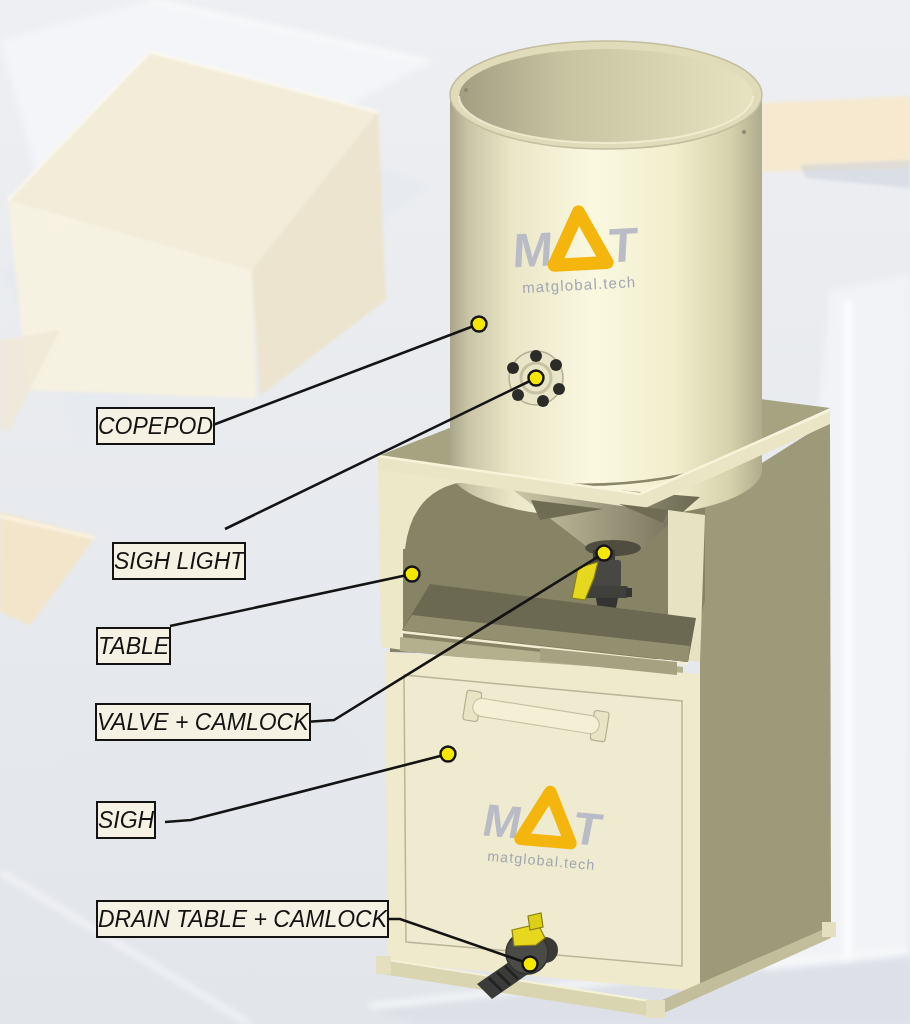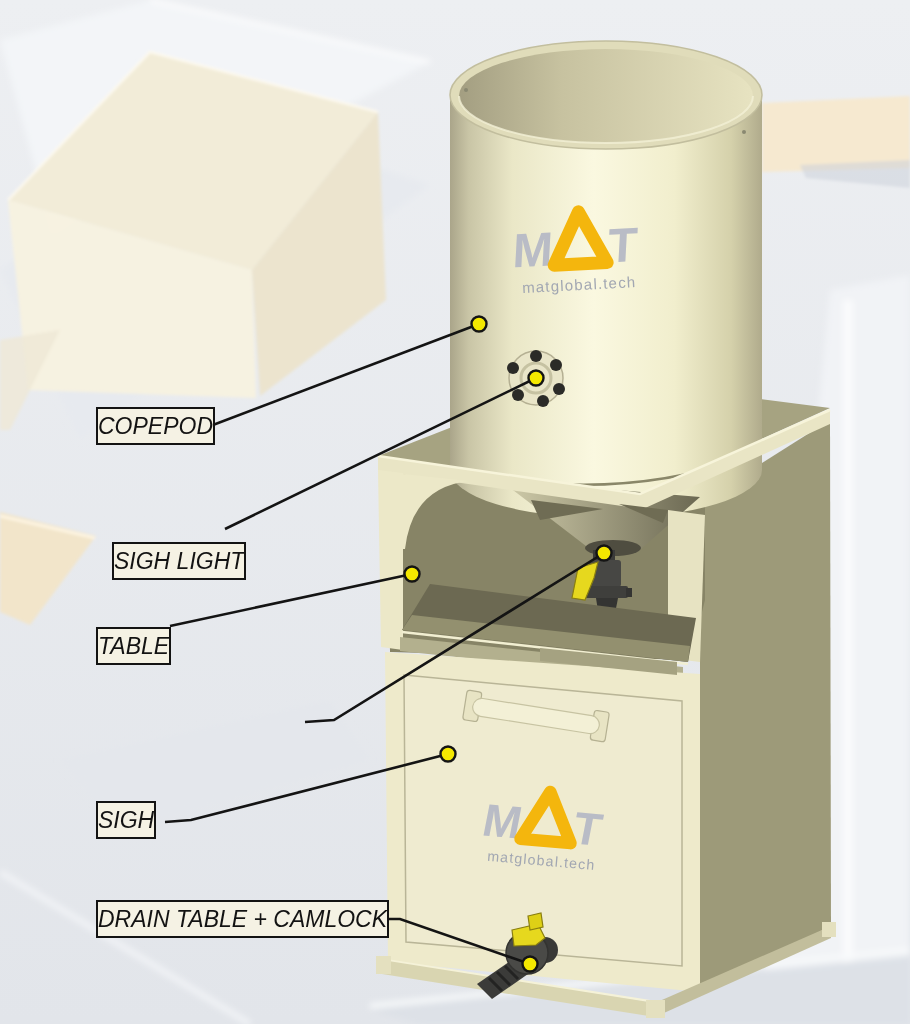--- a/index.html
+++ b/index.html
@@ -186,15 +186,16 @@
     <circle cx="412" cy="574" r="7.5"></circle>
     <circle cx="604" cy="553" r="7.5"></circle>
     <circle cx="448" cy="754" r="7.5"></circle>
     <circle cx="530" cy="964" r="7.5"></circle>
   </g>
 </svg>
 
 <div class="callout" style="left:96px;top:407px;">COPEPOD</div>
 <div class="callout" style="left:112px;top:511px;margin-top:31px;">SIGH LIGHT</div>
 <div class="callout" style="left:96px;top:607px;margin-top:20px;">TABLE</div>
+<div class="callout" style="left:95px;top:703px;">VALVE + CAMLOCK</div>
 <div class="callout" style="left:96px;top:801px;">SIGH</div>
 <div class="callout" style="left:96px;top:900px;">DRAIN TABLE + CAMLOCK</div>
 </div>
 
 </body></html>

